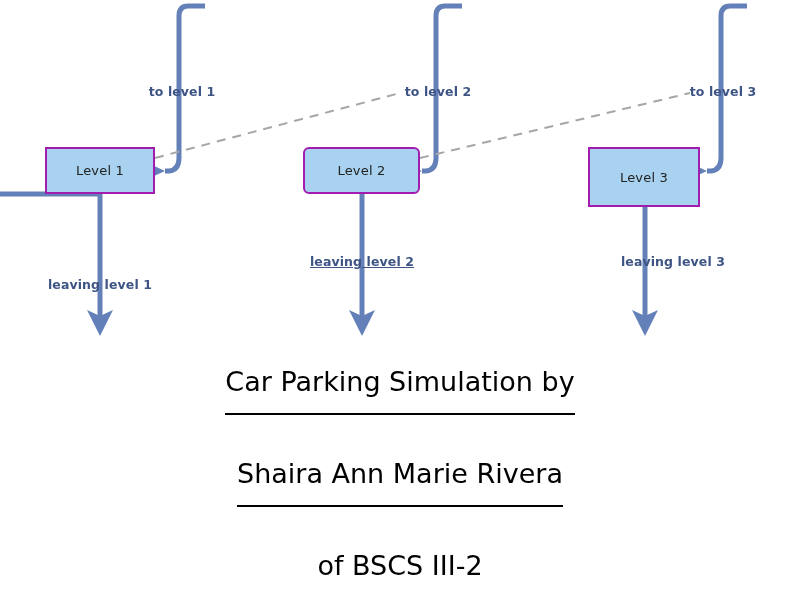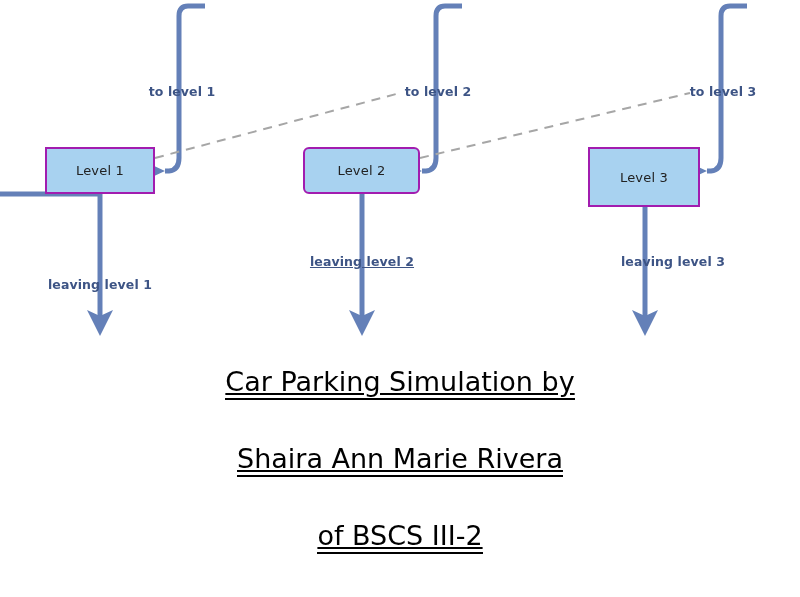--- a/index.html
+++ b/index.html
@@ -64,22 +64,21 @@
     font-size: 27px;
     color: #000000;
     line-height: 1.0;
     margin: 0;
     padding: 0;
     white-space: nowrap;
   }
   .title-line span.ul {
     display: inline-block;
     border-bottom: 2px solid #000000;
-    padding-bottom: 3px;
-    text-decoration: underline;
+    padding-bottom: 18px;
   }
   .title-gap-1 { height: 45px; }
   .title-gap-2 { height: 45px; }
 </style>
 </head>
 <body>
 
 <div id="stage">
 
   <svg id="diagram-svg" viewBox="0 0 800 597" xmlns="http://www.w3.org/2000/svg">

